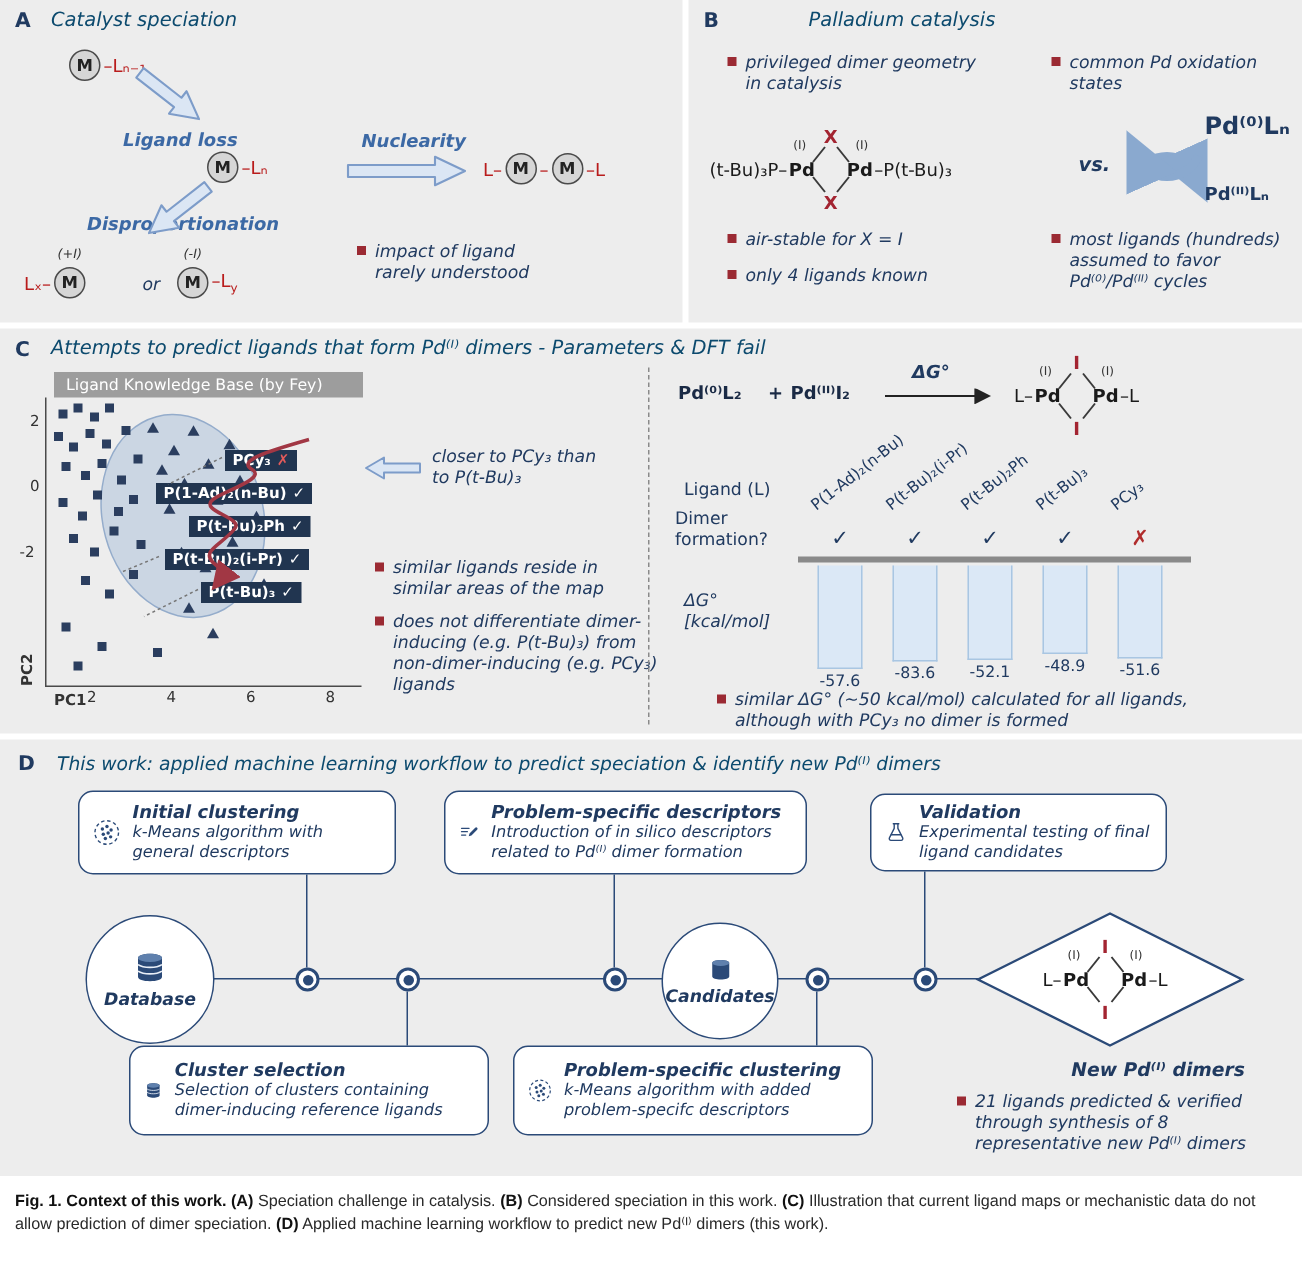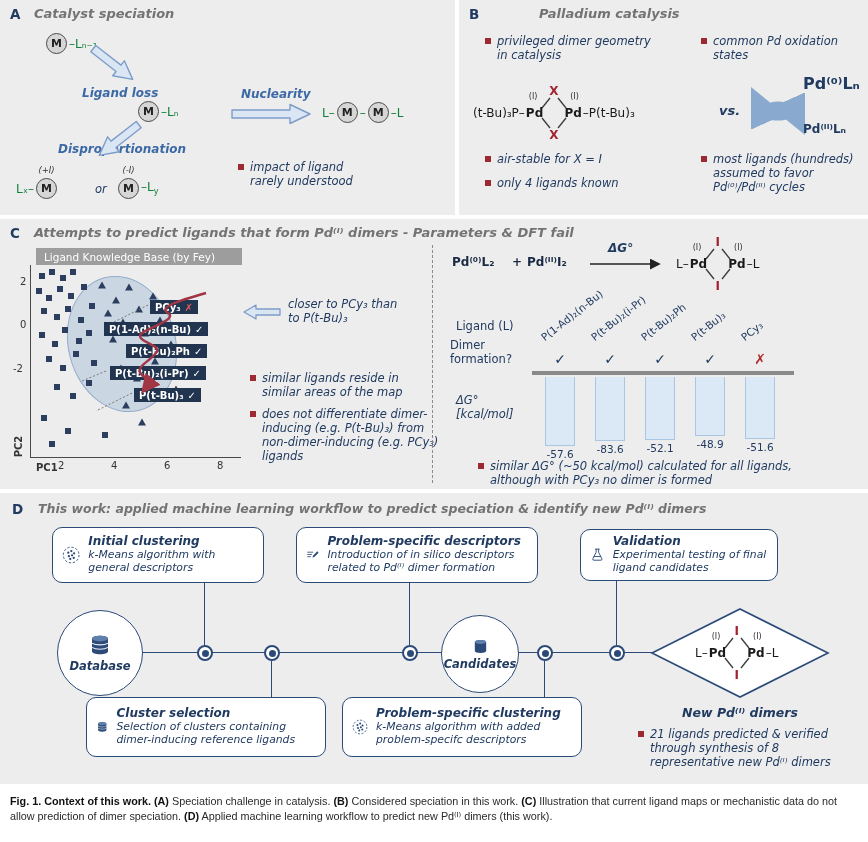--- a/index.html
+++ b/index.html
@@ -5,28 +5,28 @@
   html,body{margin:0;padding:0}
   body{width:868px;height:842px;background:#fff;font-family:"DejaVu Sans","Liberation Sans",sans-serif;color:#1a1a1a}
   .page{position:relative;width:868px;height:842px;overflow:hidden;background:#fff}
   .panel{position:absolute;background:#ededed}
   #panelA{left:0;top:0;width:455px;height:215px}
   #panelB{left:459px;top:0;width:409px;height:215px}
   #panelC{left:0;top:219px;width:868px;height:270px}
   #panelD{left:0;top:493px;width:868px;height:291px}
   .abs{position:absolute}
   .plabel{position:absolute;font-weight:bold;font-size:13.5px;color:#203a60}
-  .ptitle{position:absolute;font-weight:bold;font-style:italic;font-size:13px;color:#737373;white-space:nowrap}
+  .ptitle{position:absolute;font-weight:normal;font-style:italic;font-size:13px;color:#0c4a6e;white-space:nowrap}
   .navy{color:#203a60}
   .it{font-style:italic}
   .b{font-weight:bold}
   .bullet{display:flex;gap:6px;align-items:flex-start}
   .bullet .sq{flex:none;width:6px;height:6px;background:#9b2a33;margin-top:4px}
   .bullet .txt{font-style:italic;color:#203a60;font-size:11.5px;line-height:1.22}
-  .chem{font-size:12px;color:#15803d;white-space:nowrap}
+  .chem{font-size:12px;color:#b91c1c;white-space:nowrap}
   .m-circle{display:inline-flex;width:21px;height:21px;border-radius:50%;background:#d6d6d6;border:1.4px solid #4a4a4a;align-items:center;justify-content:center;font-weight:bold;font-size:11px;color:#222;box-sizing:border-box;flex:none}
   .mnode{position:absolute;display:flex;align-items:center;gap:2px}
   .flow-label{position:absolute;font-style:italic;font-weight:bold;color:#3c69a5;font-size:12px;white-space:nowrap}
   .barrow{position:absolute}
   .spec{position:absolute;display:flex;align-items:center;gap:2px}
   .mwrap{position:relative;display:inline-flex}
   .oxtag{position:absolute;top:-13px;left:50%;transform:translateX(-50%);font-size:8.5px;font-style:italic;color:#333;white-space:nowrap}
   .dimer{position:absolute;display:flex;align-items:center}
   .dimer .side{font-size:12px;white-space:nowrap;color:#1a1a1a}
   .dcore{position:relative;width:58px;height:50px;flex:none}
@@ -64,21 +64,21 @@
   
   .wbox{position:absolute;box-sizing:border-box;background:#fff;border:1.5px solid #2b4a78;border-radius:10px;display:flex;align-items:center;gap:8px;padding:5px 9px}
   .wtitle{font-weight:bold;font-style:italic;color:#203a60;font-size:12px;line-height:1.15}
   .wtext{font-style:italic;color:#203a60;font-size:10.8px;line-height:1.18}
   .conn{position:absolute;width:0;border-left:1.5px solid #2b4a78}
   .tline{position:absolute;height:0;border-top:1.6px solid #2b4a78}
   .bigcircle{position:absolute;background:#fff;border:1.6px solid #2b4a78;border-radius:50%;display:flex;flex-direction:column;align-items:center;justify-content:center;gap:2px;box-sizing:border-box}
   .bclabel{font-weight:bold;font-style:italic;color:#203a60;font-size:11.5px;white-space:nowrap}
   .tnode{position:absolute;width:16px;height:16px;box-sizing:border-box;border:2px solid #2b4a78;border-radius:50%;background:#fff;display:flex;align-items:center;justify-content:center}
   .tnode::after{content:"";width:7px;height:7px;border-radius:50%;background:#2b4a78}
-  .result-title{position:absolute;font-weight:bold;font-style:italic;color:#203a60;font-size:12.5px;text-align:center}
+  .result-title{position:absolute;font-weight:bold;font-style:italic;color:#203a60;font-size:12.5px;text-align:right}
   .caption{position:absolute;font-size:10.8px;color:#2a2a2a;line-height:1.4;font-family:"Liberation Sans","DejaVu Sans",sans-serif}
   .caption b{color:#111}
 </style>
 </head>
 <body>
 
 <div class="page">
 
   <section class="panel" id="panelA">
     <span class="plabel" style="left:10px;top:6px">A</span>

